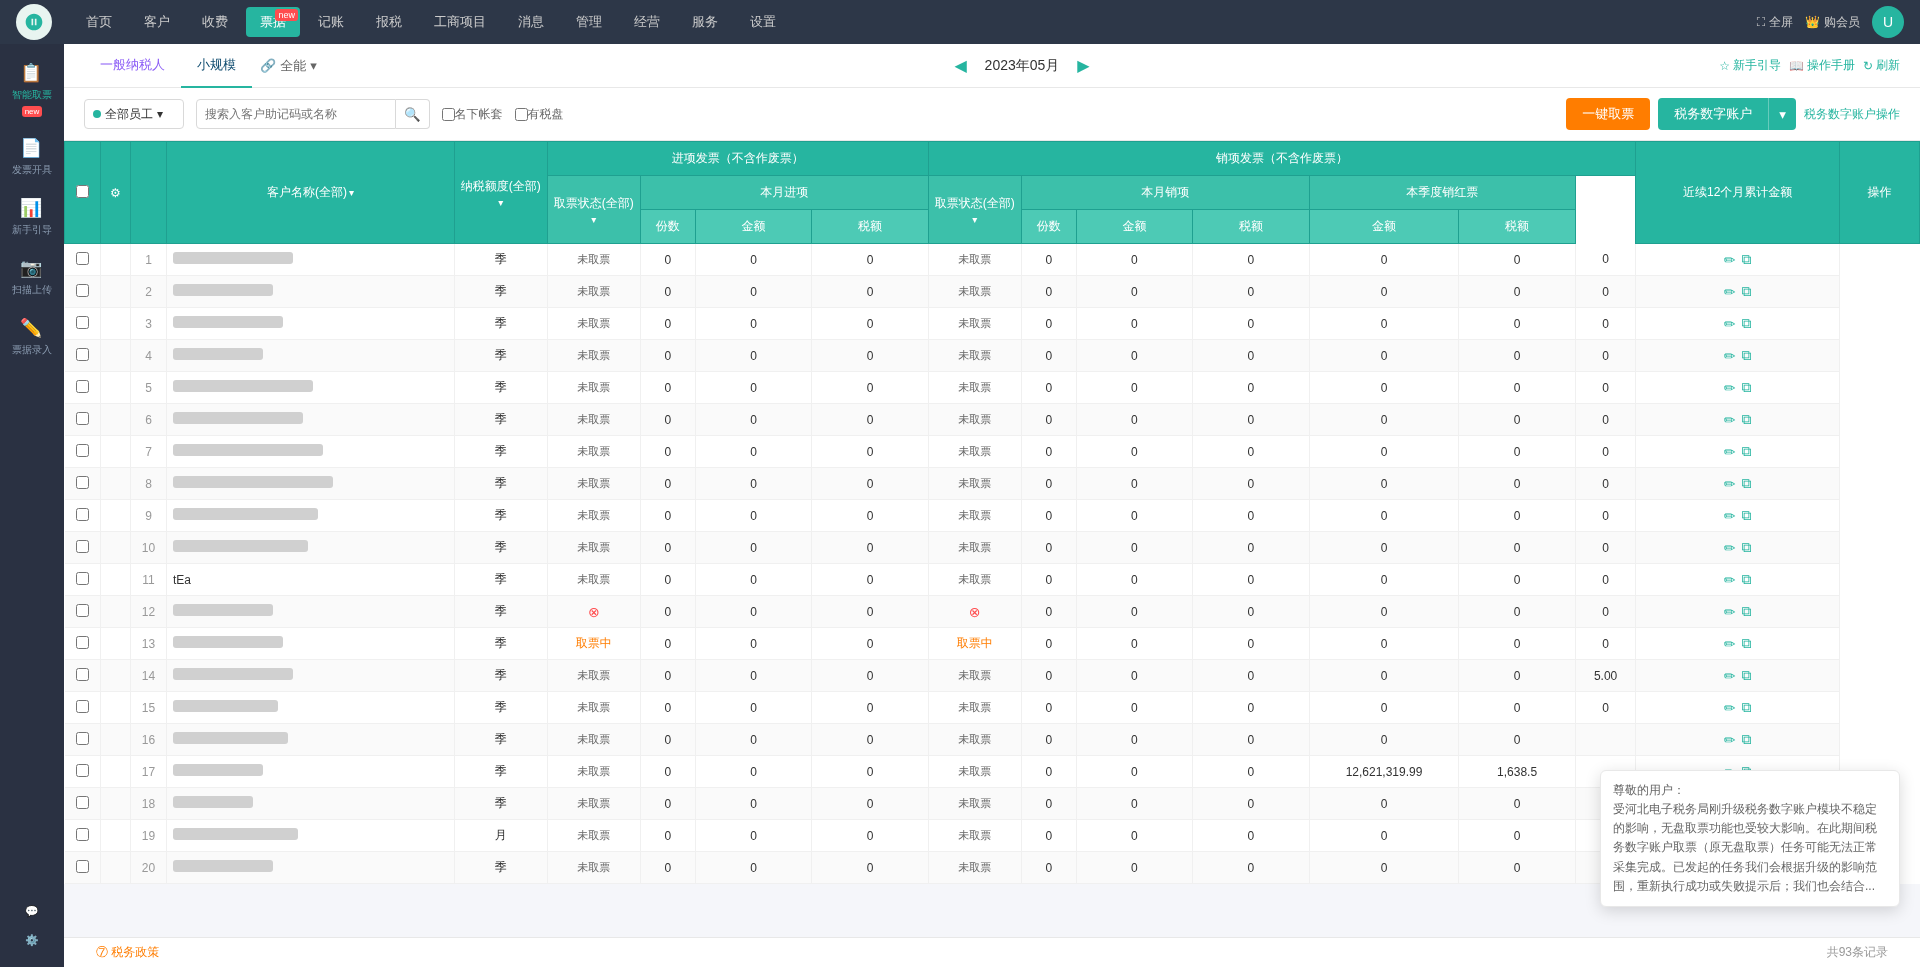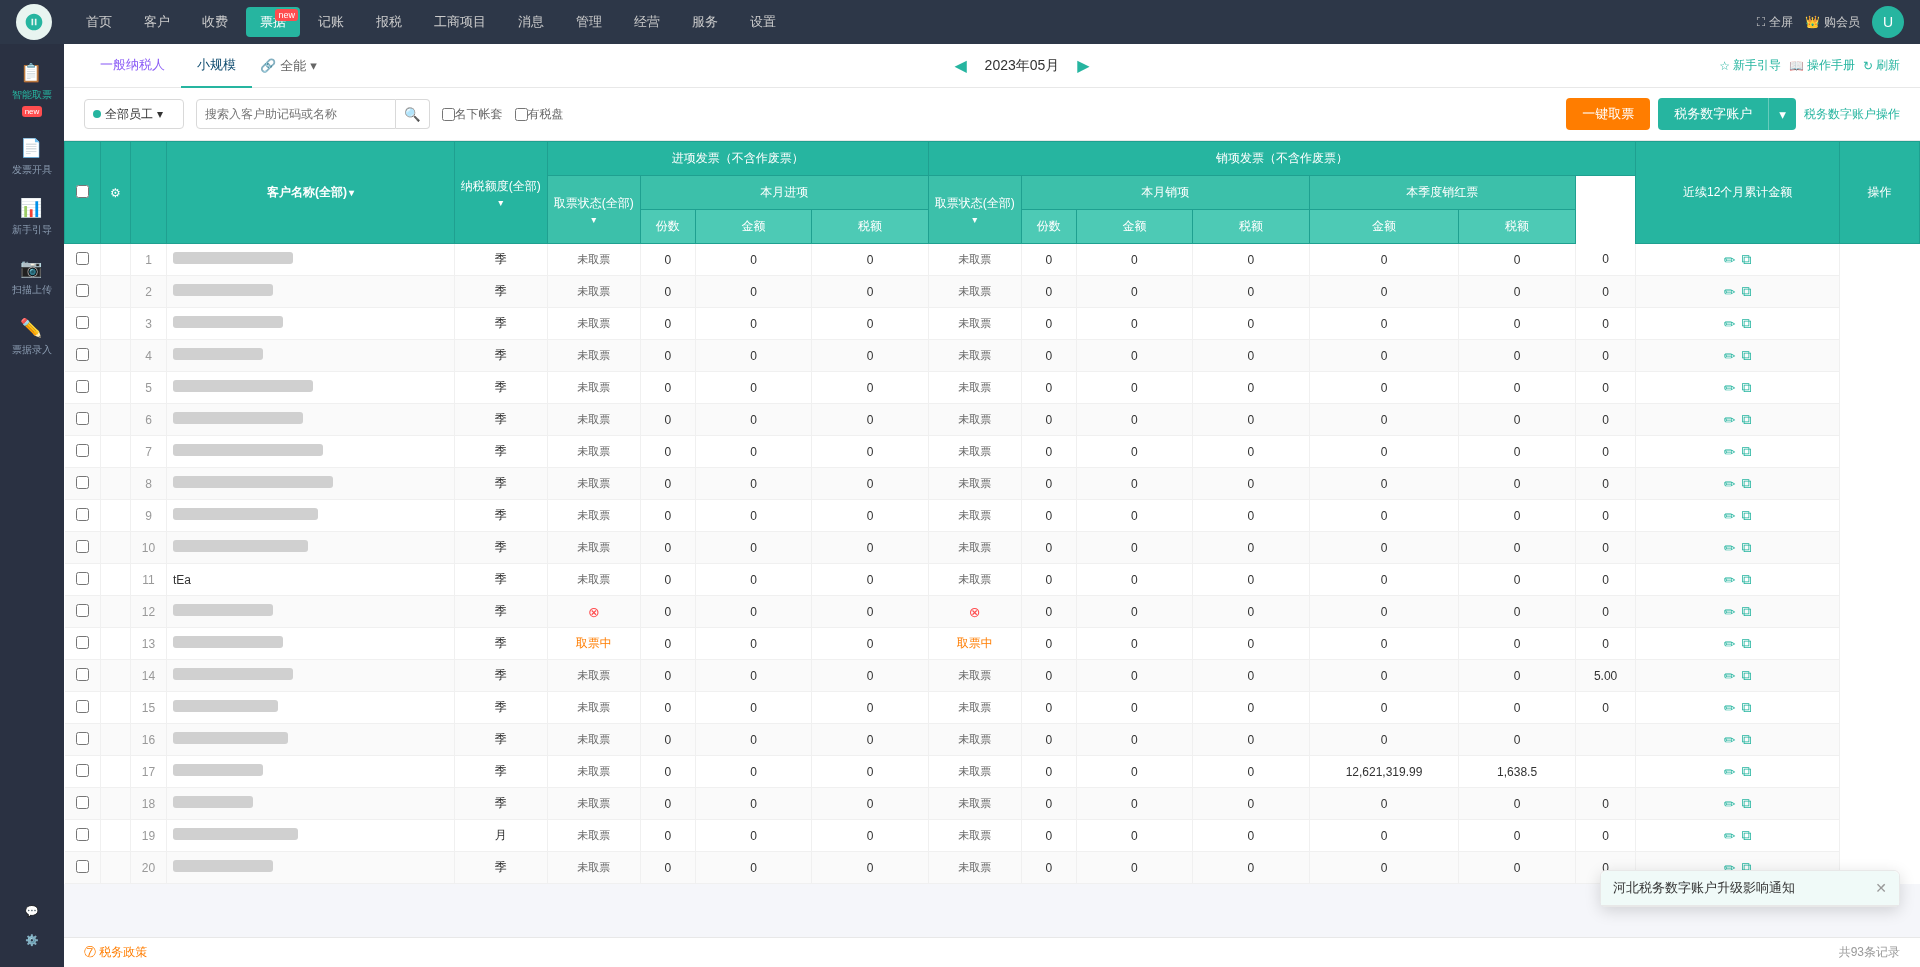--- a/index.html
+++ b/index.html
@@ -48,21 +48,21 @@
     .action-bar-right { margin-left: auto; display: flex; align-items: center; gap: 8px; }
     .btn-primary { background: #ff7d00; color: #fff; border: none; padding: 6px 16px; border-radius: 4px; cursor: pointer; font-size: 13px; height: 32px; }
     .btn-secondary { background: #26b5a0; color: #fff; border: none; padding: 6px 16px; border-radius: 4px; cursor: pointer; font-size: 13px; height: 32px; }
     .btn-dropdown { background: #26b5a0; color: #fff; border: none; padding: 6px 10px; border-radius: 0 4px 4px 0; cursor: pointer; height: 32px; border-left: 1px solid rgba(255,255,255,0.3); }
 
     
     .table-container { flex: 1; overflow: auto; padding: 0 0 40px 0; background: #f5f6fa; }
     table { width: 100%; border-collapse: collapse; background: #fff; }
     thead tr { background: #26b5a0; }
     thead th { color: #fff; padding: 8px 6px; text-align: center; font-size: 12px; font-weight: 500; border: 1px solid #1fa090; white-space: nowrap; }
-    thead th.left-align { text-align: center; font-weight: bold; }
+    thead th.left-align { text-align: center; }
     tbody tr { background: #fff; }
     tbody tr:nth-child(even) { background: #fafafa; }
     tbody td { padding: 7px 6px; text-align: center; font-size: 12px; color: #333; border-bottom: 1px solid #f0f0f0; border-right: 1px solid #f0f0f0; white-space: nowrap; }
     tbody td.left-align { text-align: left; }
     .blurred-text { background: #d0d0d0; border-radius: 3px; height: 12px; display: inline-block; }
     .status-tag { font-size: 11px; color: #666; }
     .status-error { color: #ff4d4f; font-size: 14px; }
     .status-processing { color: #ff7d00; }
     .row-num { color: #999; }
     .action-icons { display: flex; align-items: center; justify-content: center; gap: 6px; }
@@ -76,21 +76,21 @@
     .thead-sub2 th { background: #4dcab5; }
 
     
     .notification-popup { position: fixed; right: 20px; bottom: 60px; width: 300px; background: #fff; border: 1px solid #e8e8e8; border-radius: 6px; box-shadow: 0 4px 16px rgba(0,0,0,0.15); z-index: 100; }
     .notification-header { background: #f0faf8; padding: 8px 12px; display: flex; align-items: center; justify-content: space-between; border-bottom: 1px solid #e8e8e8; border-radius: 6px 6px 0 0; }
     .notification-title { font-size: 13px; color: #333; font-weight: 500; }
     .notification-close { cursor: pointer; color: #999; font-size: 14px; }
     .notification-body { padding: 10px 12px; font-size: 12px; color: #666; line-height: 1.6; }
 
     
-    .table-footer { position: fixed; bottom: 0; left: 64px; right: 0; background: #fff; border-top: 1px solid #e8e8e8; padding: 6px 20px; display: flex; align-items: center; gap: 16px; font-size: 12px; color: #999; }
+    .table-footer { position: fixed; bottom: 0; left: 64px; right: 0; background: #fff; border-top: 1px solid #e8e8e8; padding: 6px 32px; display: flex; align-items: center; gap: 16px; font-size: 12px; color: #999; }
     .tax-policy { color: #ff7d00; cursor: pointer; }
 
     .search-wrapper { display: flex; align-items: center; }
     .search-wrapper input { border-radius: 4px 0 0 4px; }
     .search-wrapper .search-btn { border-radius: 0 4px 4px 0; }
 
     .header-right-actions { display: flex; align-items: center; gap: 8px; margin-left: auto; }
     .action-link { color: #26b5a0; cursor: pointer; font-size: 12px; display: flex; align-items: center; gap: 3px; }
 
     .sub-tabs-row { display: flex; align-items: center; height: 44px; padding: 0 20px; background: #fff; border-bottom: 1px solid #e8e8e8; }
@@ -766,22 +766,21 @@
         </div>
       </td>
     </tr>
           </tbody>
       </table>
     </div>
   </div>
 </div>
 
 <div class="notification-popup">
-  <div class="notification-header">
-    <span class="notification-title">河北税务数字账户升级影响通知</span>
-    <span class="notification-close">✕</span>
+  <div class="notification-body">
+    <p>尊敬的用户：<br>受河北电子税务局刚升级税务数字账户模块不稳定的影响，无盘取票功能也受较大影响。在此期间税务数字账户取票（原无盘取票）任务可能无法正常采集完成。已发起的任务我们会根据升级的影响范围，重新执行成功或失败提示后；我们也会结合...</p>
   </div>
 </div>
 
 <div class="table-footer">
   <span class="tax-policy">⑦ 税务政策</span>
   <span style="margin-left:auto">共93条记录</span>
 </div>
 
 </body></html>

